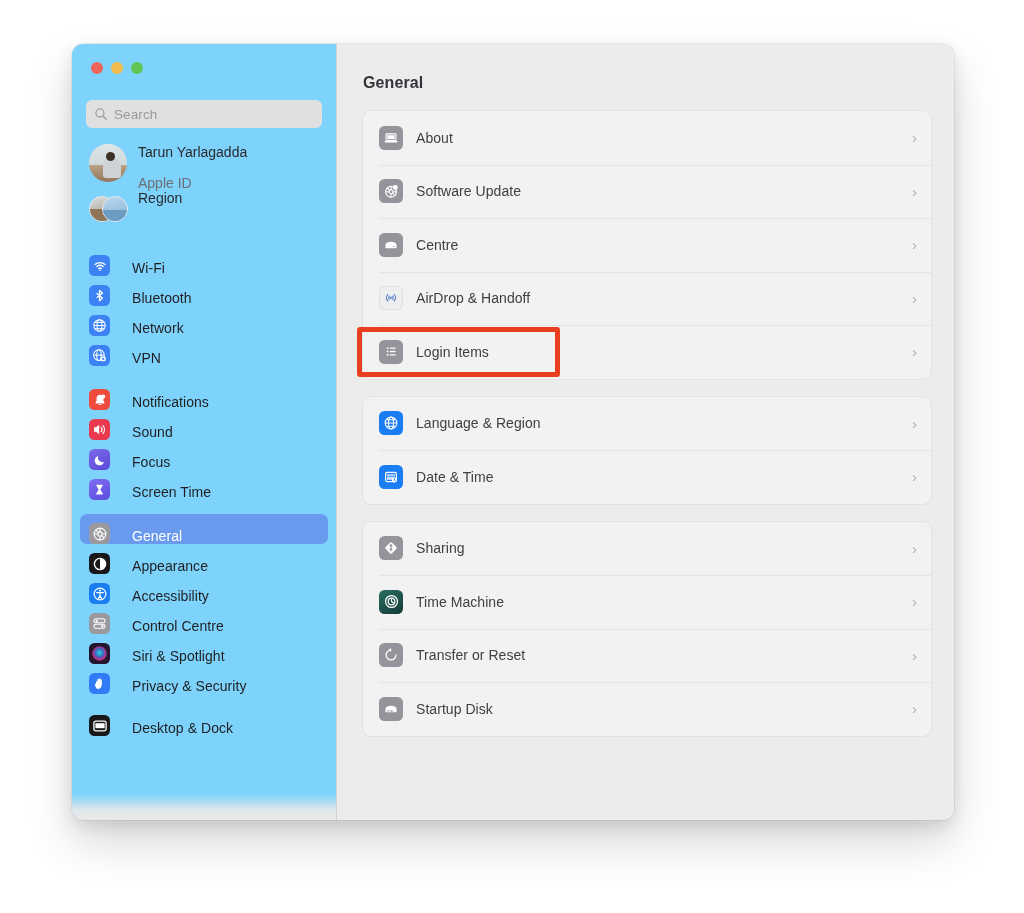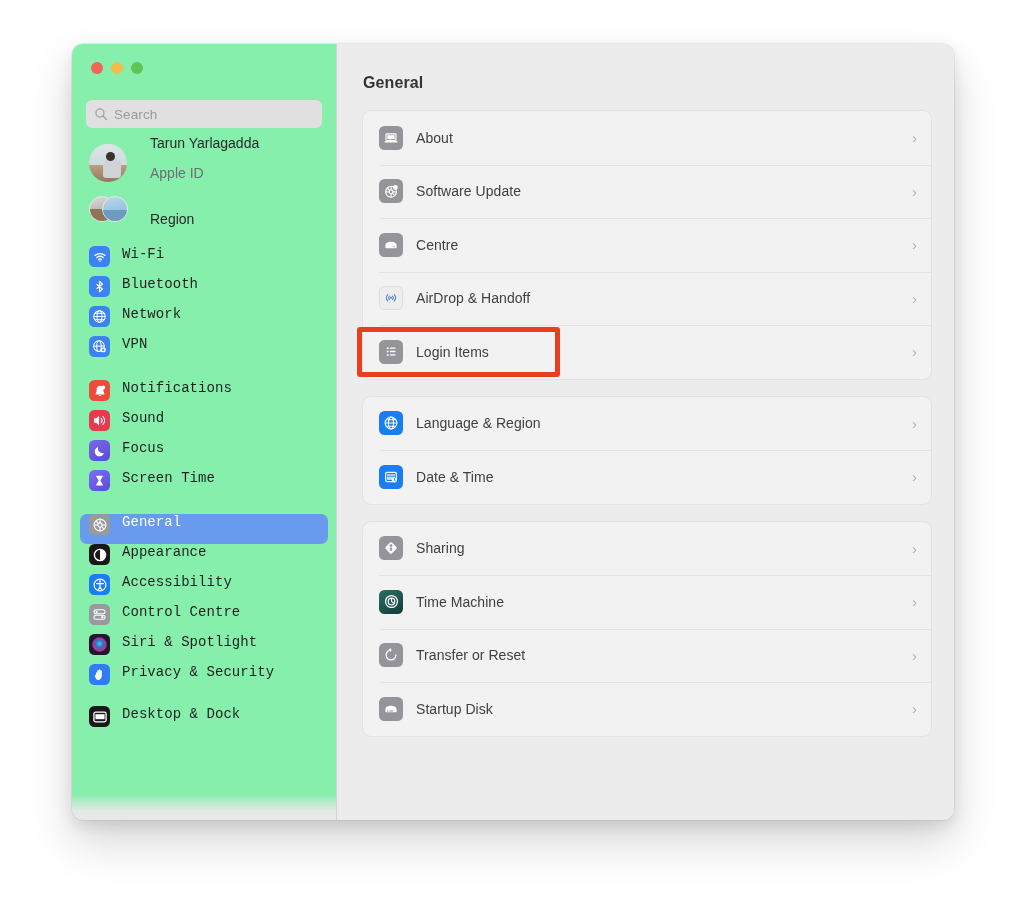--- a/index.html
+++ b/index.html
@@ -32,21 +32,21 @@
                 0 6px 16px rgba(0,0,0,0.10),
                 0 0 0 0.5px rgba(0,0,0,0.10);
     display: flex;
     overflow: hidden;
   }
 
   
   .sidebar {
     width: 265px;
     height: 100%;
-    background: #86efac;
+    background: #7dd3fc;
     border-right: 0.5px solid #d2d2d2;
     padding: 0 8px;
     position: relative;
     overflow: hidden;
   }
 
   .traffic-lights {
     display: flex;
     gap: 8px;
     padding: 18px 0 0 11px;
@@ -72,22 +72,22 @@
   .search-text {
     font-size: 13.5px;
     color: #9a9a9a;
     letter-spacing: .1px;
   }
 
   .account-block { margin-top: 12px; }
 
   .account-row {
     display: flex;
-    align-items: flex-end;
-    gap: 23px;
+    align-items: flex-start;
+    gap: 11px;
     padding: 4px 9px;
     border-radius: 7px;
     height: 46px;
   }
   .avatar-lg {
     width: 38px; height: 38px; border-radius: 50%;
     flex: none; overflow: hidden; position: relative;
     background: linear-gradient(165deg,#cfd9dd 0%,#b8c7cc 40%,#a9b6ba 100%);
   }
   .avatar-lg .sky { position:absolute; inset:0 0 42% 0; background:linear-gradient(180deg,#dde6e9,#cfdadd); }
@@ -107,27 +107,26 @@
 
   .acct-text { display: flex; flex-direction: column; justify-content: center; line-height: 1.18; }
   .acct-name { font-size: 14px; color: #2a2a2c; }
   .acct-sub  { font-size: 14px; color: #6e6e73; margin-top: 14px; }
 
   .nav-group { margin-top: 14px; }
   .nav-group.tight { margin-top: 12px; }
 
   .nav-item {
     display: flex;
-    align-items: flex-start;
-    gap: 12px;
+    align-items: flex-end;
+    gap: 22px;
     height: 30px;
     padding: 0 9px;
     border-radius: 7px;
     margin: 0 0 0 0;
-    font-family: Liberation Mono, monospace;
   }
   .nav-item + .nav-item { margin-top: 0px; }
   .nav-item.selected { background: #6a9aee; }
   .nav-item.selected .nav-label { color: #ffffff; }
 
   .nav-label { font-size: 14px; color: #1f1f21; letter-spacing: .05px; white-space: nowrap; }
 
   .nav-icon {
     width: 21px; height: 21px; border-radius: 5.5px; flex: none;
     display: flex; align-items: center; justify-content: center;

